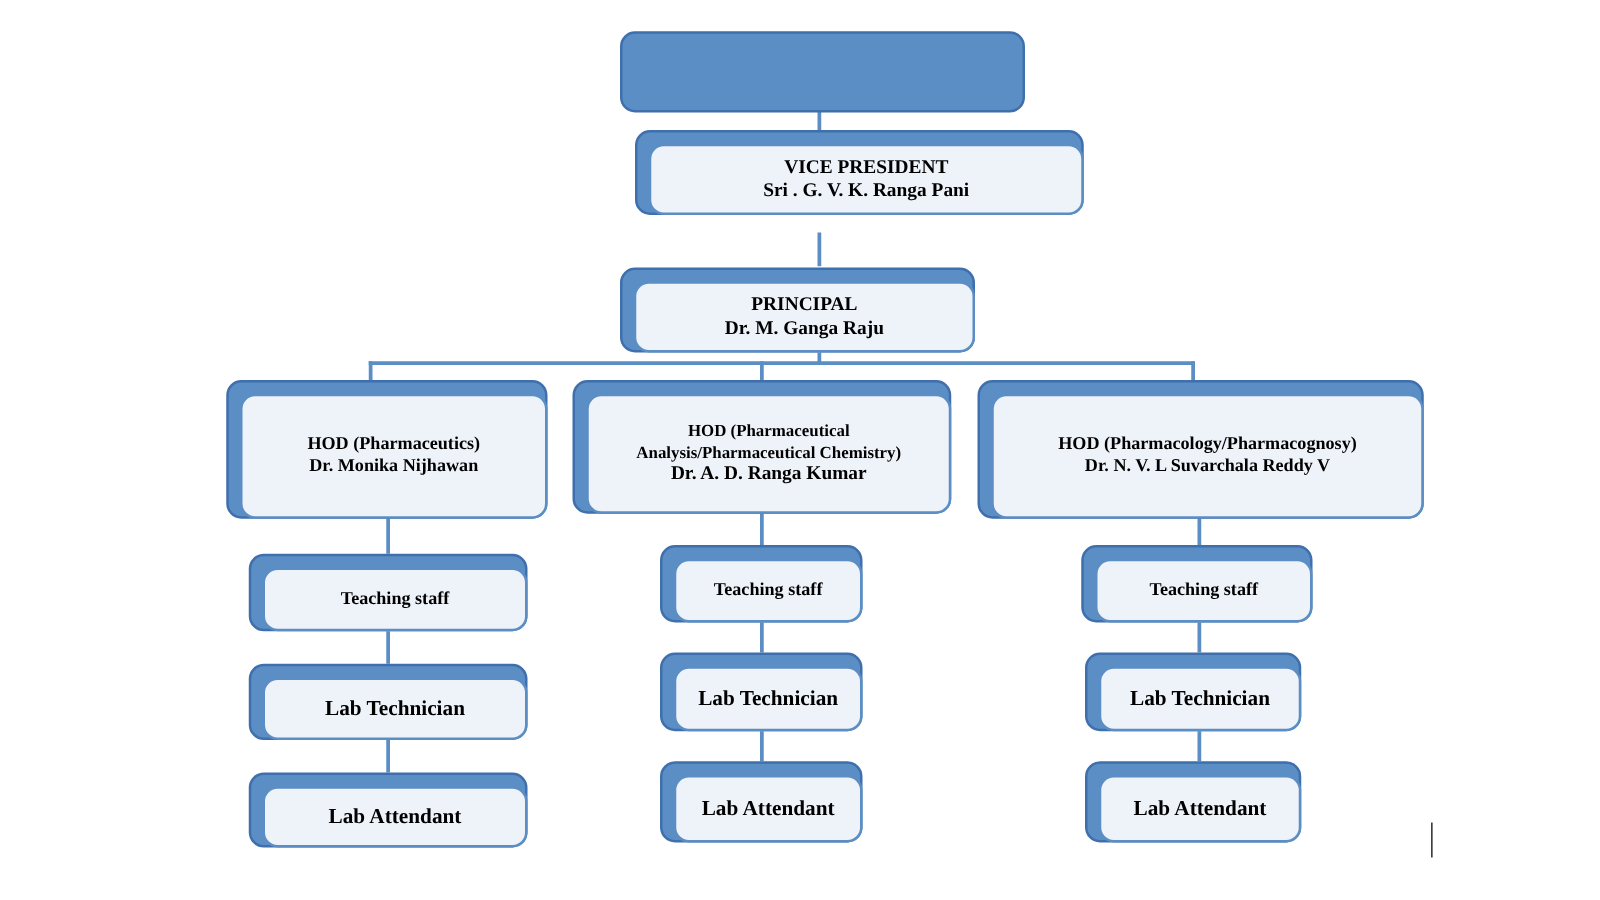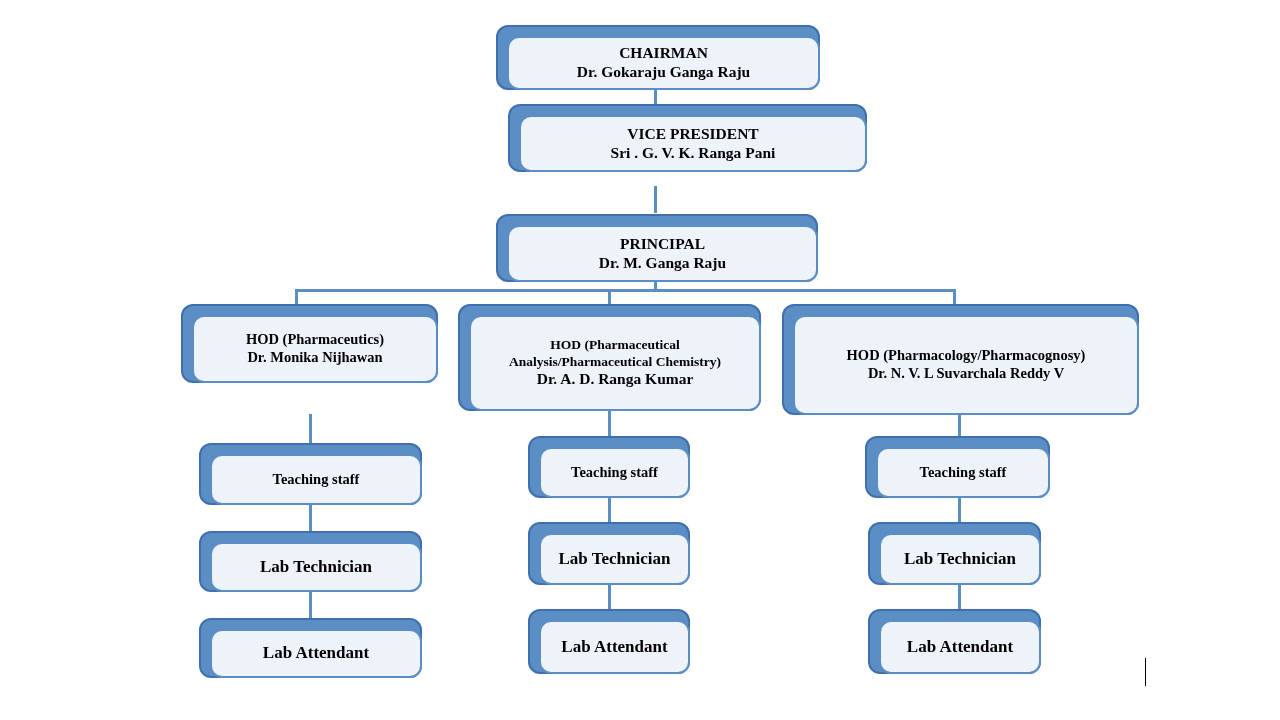--- a/index.html
+++ b/index.html
@@ -100,43 +100,39 @@
   <div class="line" style="left:608px; top:410px; width:3px; height:26px;"></div>
   <div class="line" style="left:608px; top:498px; width:3px; height:24px;"></div>
   <div class="line" style="left:608px; top:585px; width:3px; height:24px;"></div>
 
   <div class="line" style="left:958px; top:414px; width:3px; height:22px;"></div>
   <div class="line" style="left:958px; top:498px; width:3px; height:24px;"></div>
   <div class="line" style="left:958px; top:585px; width:3px; height:24px;"></div>
 
   <div class="node t16" style="left:496px; top:25px; width:324px; height:65px;">
     <div class="shadow"></div>
-    <div class="face">
-      <div class="ln">CHAIRMAN</div>
-      <div class="ln">Dr. Gokaraju Ganga Raju</div>
-    </div>
   </div>
 
   <div class="node t16" style="left:508px; top:104px; width:359px; height:68px;">
     <div class="shadow"></div>
     <div class="face">
       <div class="ln">VICE PRESIDENT</div>
       <div class="ln">Sri . G. V. K. Ranga Pani</div>
     </div>
   </div>
 
-  <div class="node t16" style="left:496px; top:214px; width:322px; height:68px;">
+  <div class="node t16" style="left:496px; top:214px; width:284px; height:68px;">
     <div class="shadow"></div>
     <div class="face">
       <div class="ln">PRINCIPAL</div>
       <div class="ln">Dr. M. Ganga Raju</div>
     </div>
   </div>
 
-  <div class="node t15" style="left:181px; top:304px; width:257px; height:79px;padding-left:24px;">
+  <div class="node t15" style="left:181px; top:304px; width:257px; height:111px;padding-left:24px;">
     <div class="shadow"></div>
     <div class="face">
       <div class="ln">HOD (Pharmaceutics)</div>
       <div class="ln">Dr. Monika Nijhawan</div>
     </div>
   </div>
 
   <div class="node t14" style="left:458px; top:304px; width:303px; height:107px;padding-left:31px;">
     <div class="shadow"></div>
     <div class="face">

